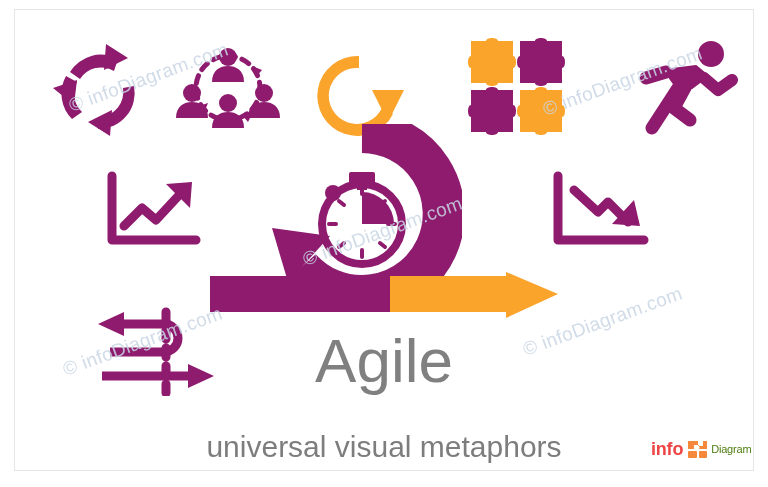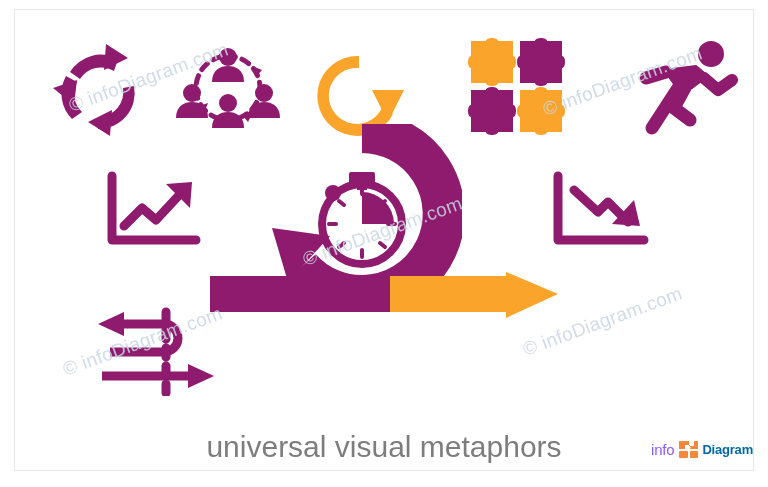--- a/index.html
+++ b/index.html
@@ -78,35 +78,35 @@
   
   #logo {
     position: absolute;
     left: 651px;
     top: 437px;
     display: flex;
     align-items: center;
     height: 24px;
   }
   #logo .logo-info {
-    font-size: 15px;
-    color: #8b5cf6;
-    font-weight: 400;
+    font-size: 18px;
+    color: #ef4444;
+    font-weight: 700;
     letter-spacing: -.2px;
   }
   #logo .logo-mark {
     position: relative;
     width: 21px;
     height: 19px;
     margin: 0 3px 0 4px;
   }
   #logo .logo-diagram {
-    font-size: 13px;
-    color: #0369a1;
-    font-weight: 700;
+    font-size: 11px;
+    color: #4d7c0f;
+    font-weight: 400;
     letter-spacing: -.2px;
   }
 </style>
 </head>
 <body>
 
 <div id="slide">
   <div id="frame"></div>
 
   <div class="icon" style="left:46px; top:36px; width:110px; height:108px;">
@@ -308,20 +308,21 @@
     </svg>
   </div>
 
 
   <div class="wm wm-1">© infoDiagram.com</div>
   <div class="wm wm-2">© infoDiagram.com</div>
   <div class="wm wm-3">© infoDiagram.com</div>
   <div class="wm wm-4">© infoDiagram.com</div>
   <div class="wm wm-5">© infoDiagram.com</div>
 
+  <div id="title">Agile</div>
   <div id="subtitle">universal visual metaphors</div>
 
   <div id="logo">
     <span class="logo-info">info</span>
     <span class="logo-mark">
       <svg viewBox="0 0 21 19" width="21" height="19">
         <path d="M1,1 L11,1 L11,6 L16,6 L16,1 L20,1 L20,9 L12,9 L12,5 L7,5 L7,9 L1,9 Z" fill="#f5883b"></path>
         <rect x="1" y="11" width="9" height="7" rx="1" fill="#f5883b"></rect>
         <rect x="12" y="11" width="8" height="7" rx="1" fill="#f5883b"></rect>
         <circle cx="10.5" cy="7.5" r="2" fill="#ffffff"></circle>

